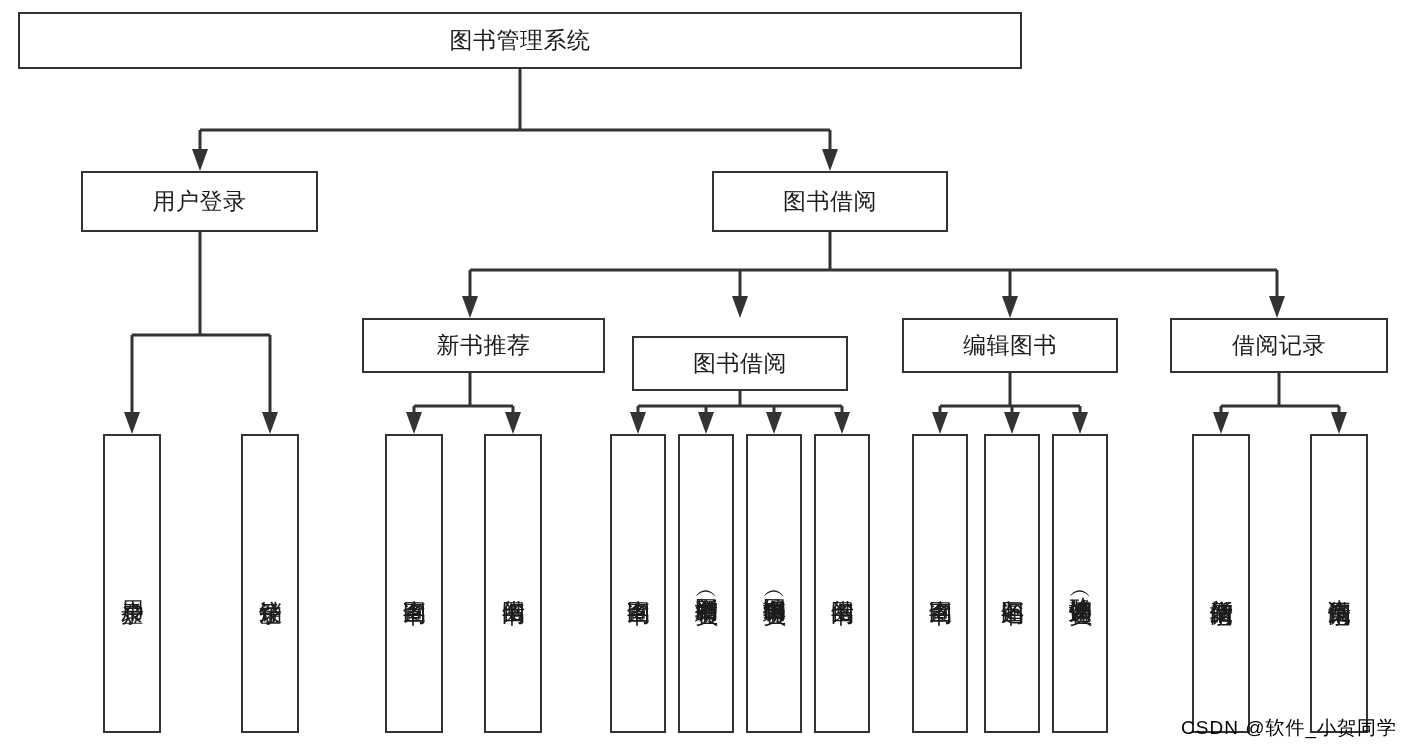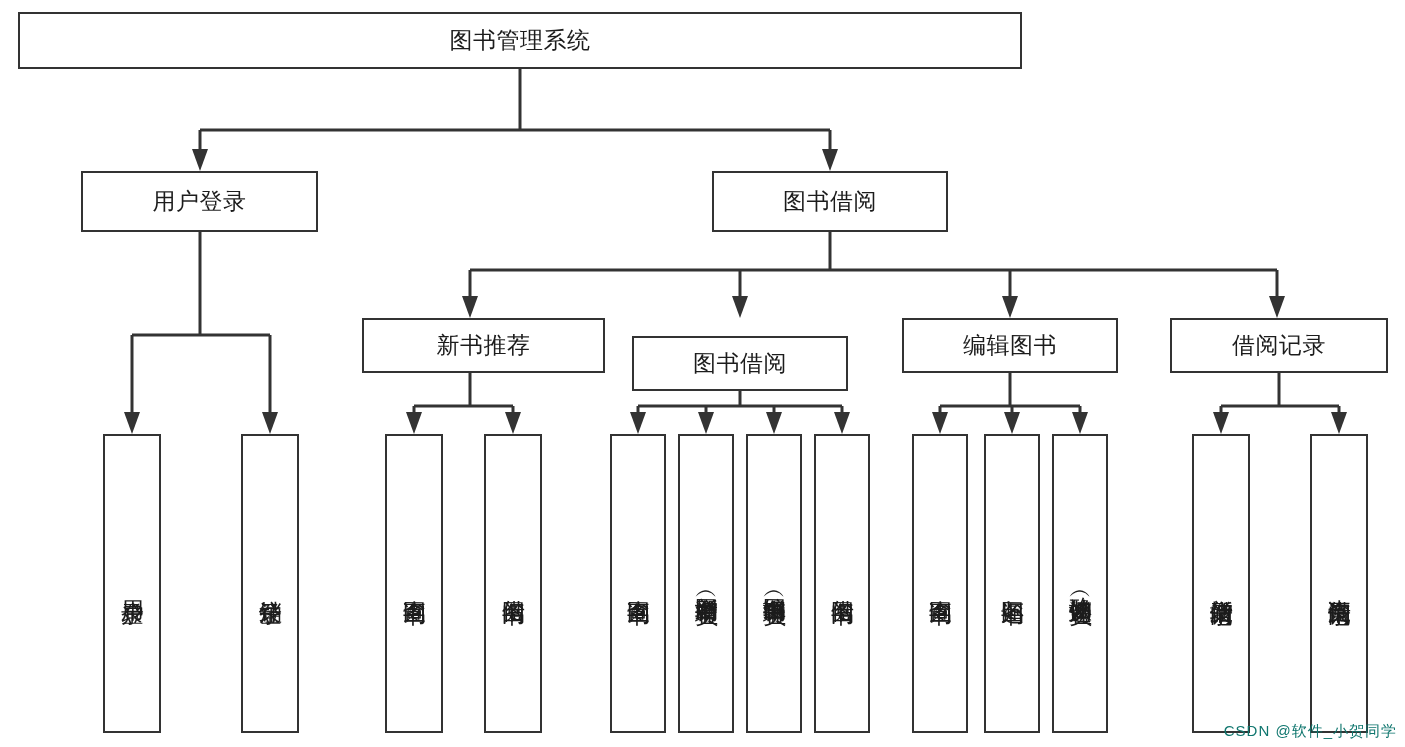--- a/index.html
+++ b/index.html
@@ -53,22 +53,22 @@
   }
   .node.vertical .vtext {
     writing-mode: vertical-rl;
     text-orientation: upright;
     white-space: nowrap;
   }
   #watermark {
     position: absolute;
     right: 8px;
     bottom: 6px;
-    font-size: 15px;
-    color: #0f766e;
+    font-size: 19px;
+    color: #000000;
     letter-spacing: 1px;
     z-index: 5;
     white-space: nowrap;
     font-family: "Liberation Sans", "DejaVu Sans", sans-serif;
   }
 </style>
 </head>
 <body>
 
 <div id="canvas">

